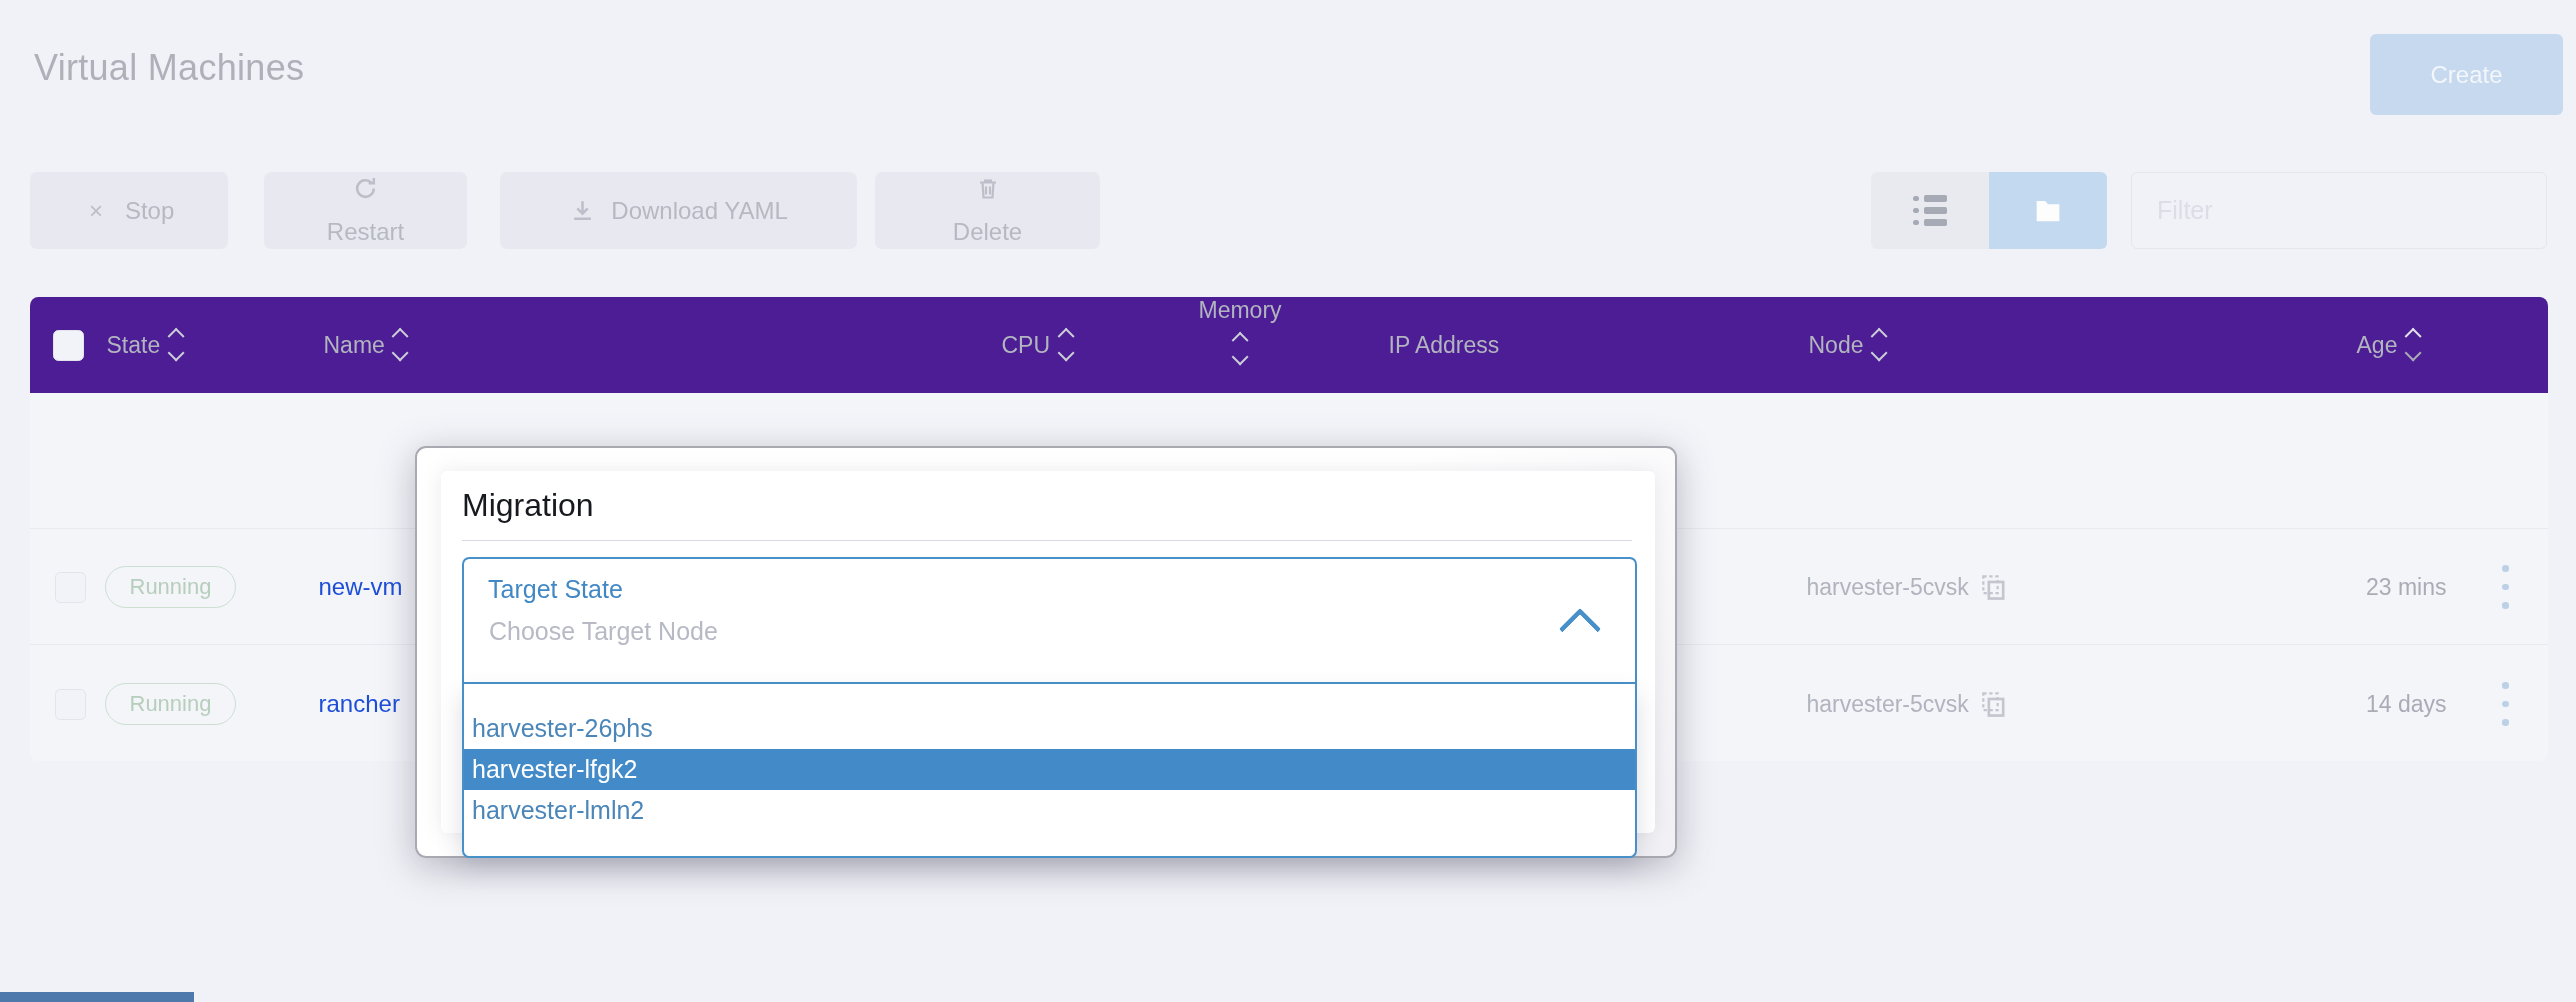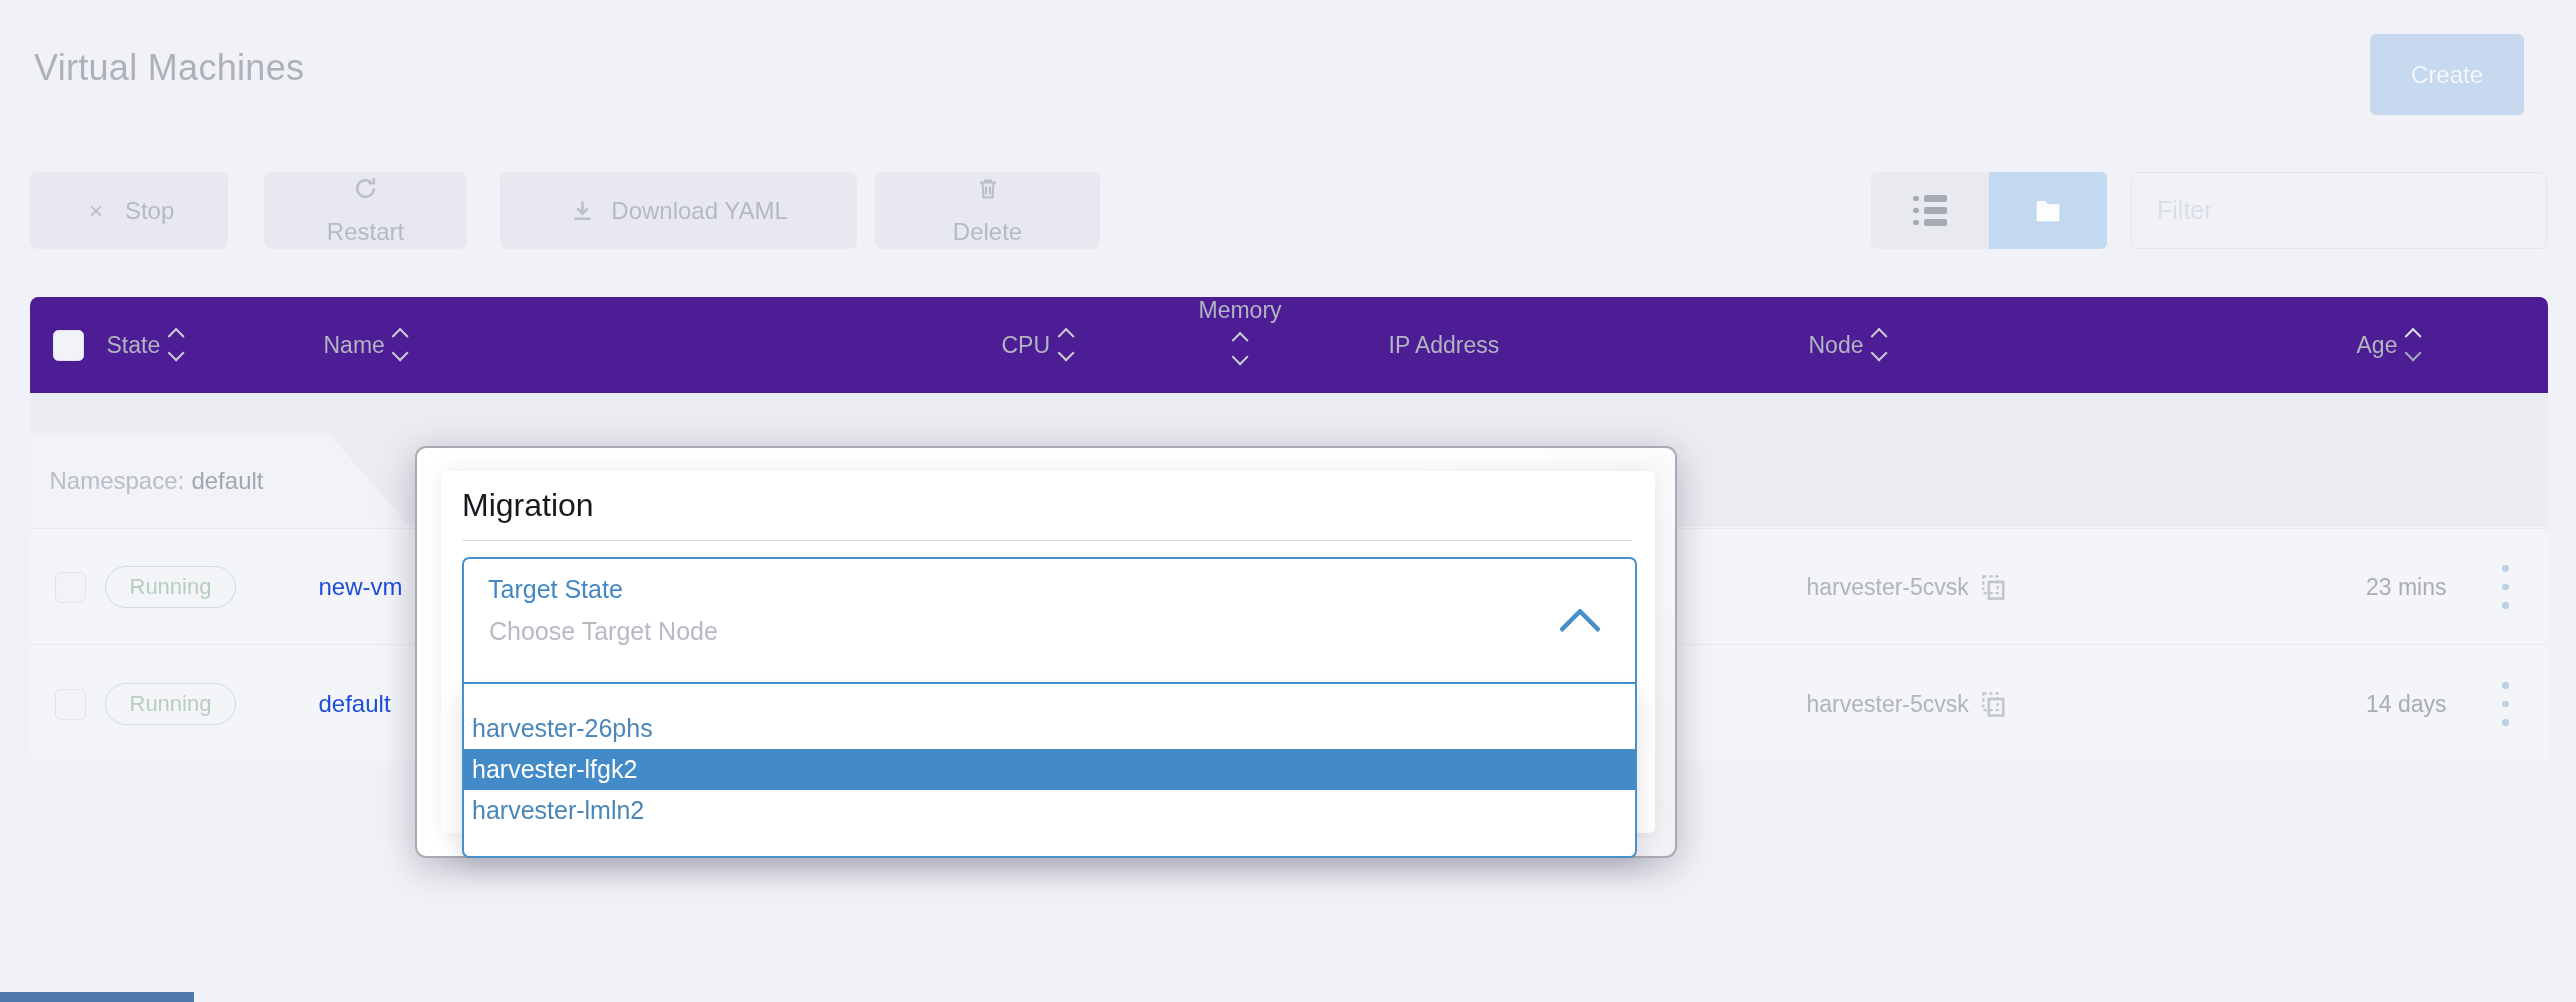--- a/index.html
+++ b/index.html
@@ -9,21 +9,21 @@
     font-family:"Liberation Sans","DejaVu Sans",sans-serif;
     -webkit-font-smoothing:antialiased;
   }
   .abs{position:absolute;}
 
   
   .page-title{
     left:34px;top:47px;font-size:36px;color:#aeb1b9;letter-spacing:0.3px;
   }
   .create-btn{
-    left:2370px;top:34px;width:154px;height:81px;border-radius:6px;
+    left:2370px;top:34px;width:193px;height:81px;border-radius:6px;
     background:#c6d9ef;color:#f3f6fb;font-size:24px;
     display:flex;align-items:center;justify-content:center;
   }
 
   
   .tb-btn{
     top:172px;height:77px;border-radius:7.2px;background:#e8e9f0;color:#b6b9c3;
     font-size:24px;display:flex;align-items:center;justify-content:center;gap:15.7px;
   }
   .tb-btn .ic{display:flex;align-items:center;justify-content:center;width:26.5px;height:26.5px;font-size:24px;color:#bcbfc9;}
@@ -234,26 +234,20 @@
     </div>
     <div class="th" style="left:2327px;">
       <span>Age</span>
       <span class="sorter">
           <i class="chev up lite"></i>
           <i class="chev down strong"></i>
         </span>
     </div>
   </div>
 
-  <div class="group-row">
-    <div class="ns-tab">
-      <span class="ns-label">Namespace:</span>
-      <span class="ns-value">default</span>
-    </div>
-  </div>
 
   <div class="vm-row" id="row-0">
     <div class="cell cb-cell">
         <span class="checkbox"></span>
       </div>
     <div class="cell badge-cell">
         <span class="badge">Running</span>
       </div>
     <div class="cell name-cell">new-vm</div>
     <div class="cell node-cell">
@@ -275,21 +269,21 @@
       </div>
   </div>
 
   <div class="vm-row" id="row-1">
     <div class="cell cb-cell">
         <span class="checkbox"></span>
       </div>
     <div class="cell badge-cell">
         <span class="badge">Running</span>
       </div>
-    <div class="cell name-cell">default</div>
+    <div class="cell name-cell">rancher</div>
     <div class="cell node-cell">
       <span>harvester-5cvsk</span>
       <span style="display:flex;">
         <svg class="copy-ic" viewBox="0 0 24 26">
             <rect x="3" y="3" width="13" height="15" fill="none" stroke="#c3c6cf" stroke-width="2" stroke-dasharray="3 2.4"></rect>
             <rect x="8" y="8" width="13" height="15" fill="none" stroke="#c3c6cf" stroke-width="2.4"></rect>
           </svg>
       </span>
     </div>
     <div class="cell age-cell">14 days</div>

